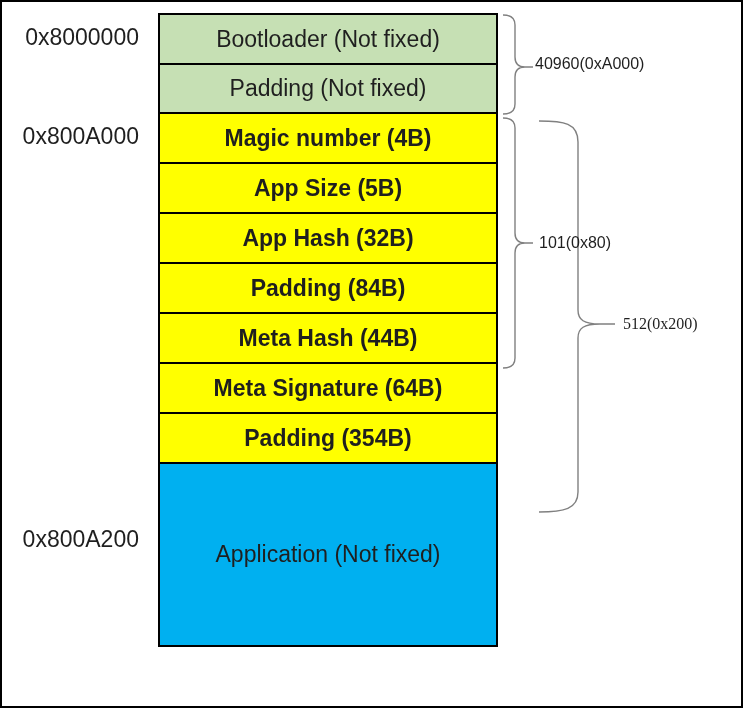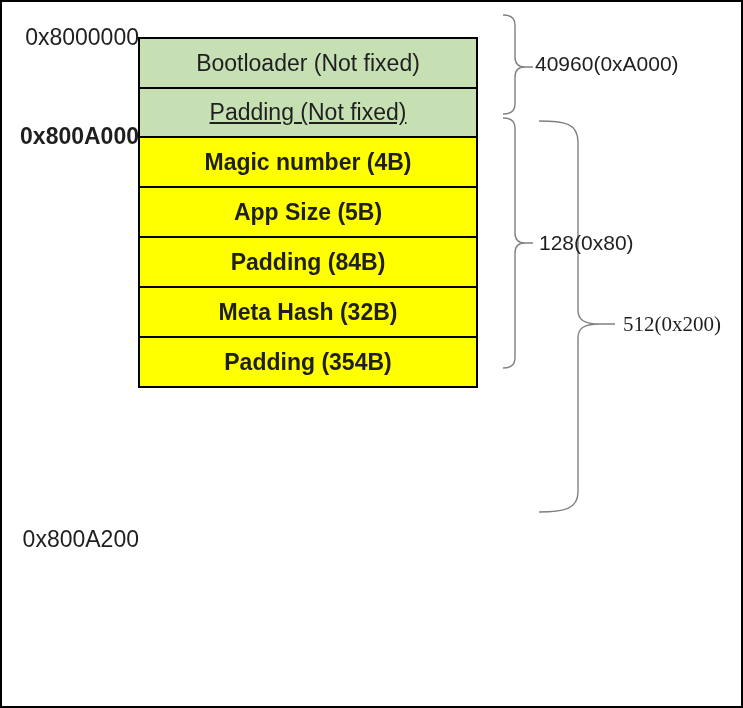--- a/index.html
+++ b/index.html
@@ -11,76 +11,79 @@
     --text:#1f1f1f;
   }
   *{margin:0;padding:0;box-sizing:border-box;}
   html,body{width:743px;height:708px;background:#fff;}
   body{font-family:"Liberation Sans","DejaVu Sans",sans-serif;color:var(--text);}
   .canvas{
     position:relative;width:743px;height:708px;
     background:#ffffff;border:2px solid var(--border);overflow:hidden;
   }
   
-  .memtable{position:absolute;left:136px;top:11px;width:296px;margin-top:24px;}
+  .memtable{position:absolute;left:156px;top:11px;width:296px;}
   .region{
     width:340px;border:2px solid var(--border);margin-top:-2px;
     display:flex;align-items:center;justify-content:center;
     font-size:23px;line-height:1;text-align:center;
   }
   .region:first-child{margin-top:0;}
   .g{background:var(--green);}
   .y{background:var(--yellow);font-weight:bold;}
   .b{background:var(--blue);}
   .h52{height:52px;}
-  .h51{height:51px;text-decoration:underline;}
+  .h51{height:51px;}
   .h50{height:52px;}          
   .happ{height:185px;}
   
   .addr{
     position:absolute;left:15px;width:122px;height:26px;
     font-size:23px;line-height:26px;text-align:right;white-space:nowrap;
   }
   .addr1{top:22px;}
-  .addr2{top:121px;font-weight:bold;}
+  .addr2{top:121px;}
   .addr3{top:524px;}
   
   .braces{position:absolute;left:0;top:0;width:743px;height:708px;pointer-events:none;}
   .braces path{fill:none;stroke:var(--brace);stroke-width:1.4;}
   
   .ann{
-    position:absolute;height:26px;font-size:21px;line-height:26px;
+    position:absolute;height:26px;font-size:16px;line-height:26px;
     white-space:nowrap;text-align:center;
   }
   .ann1{left:533px;top:49px;}
   .ann2{left:537px;top:228px;}
   .ann3{left:621px;top:309px;font-family:Liberation Serif, serif;}
 </style>
 </head>
 <body>
 
 <div class="canvas">
 
   <div class="addr addr1">0x8000000</div>
   <div class="addr addr2">0x800A000</div>
   <div class="addr addr3">0x800A200</div>
 
   <div class="memtable">
     <div class="region g h52">Bootloader (Not fixed)</div>
     <div class="region g h51">Padding (Not fixed)</div>
     <div class="region y h50">Magic number (4B)</div>
     <div class="region y h50">App Size (5B)</div>
+    <div class="region y h50">App Hash (32B)</div>
     <div class="region y h50">Padding (84B)</div>
-    <div class="region y h50">Meta Hash (32B)</div>
+    <div class="region y h50">Meta Hash (44B)</div>
+    <div class="region y h50">Meta Signature (64B)</div>
     <div class="region y h50">Padding (354B)</div>
+    <div class="region b happ">Application (Not fixed)</div>
   </div>
 
   <svg class="braces" viewBox="0 0 743 708" xmlns="http://www.w3.org/2000/svg">
     <path d="M501 13 Q513 13 513 23 L513 55 Q513 65 523 65 H531 H523 Q513 65 513 75 L513 102 Q513 112 501 112"></path>
     <path d="M501 116 Q513 116 513 126 L513 231 Q513 241 523 241 H531 H523 Q513 241 513 251 L513 356 Q513 366 501 366"></path>
     <path d="M537 119 C562 119 576 121 576 140 L576 308 C576 318 582 322 598 322 L613 322 L598 322 C582 322 576 326 576 336 L576 490 C576 507 562 510 537 510"></path>
   </svg>
 
   <div class="ann ann1">40960(0xA000)</div>
-  <div class="ann ann2">128(0x80)</div>
+  <div class="ann ann2">101(0x80)</div>
   <div class="ann ann3">512(0x200)</div>
 
 </div>
 
 </body></html>

